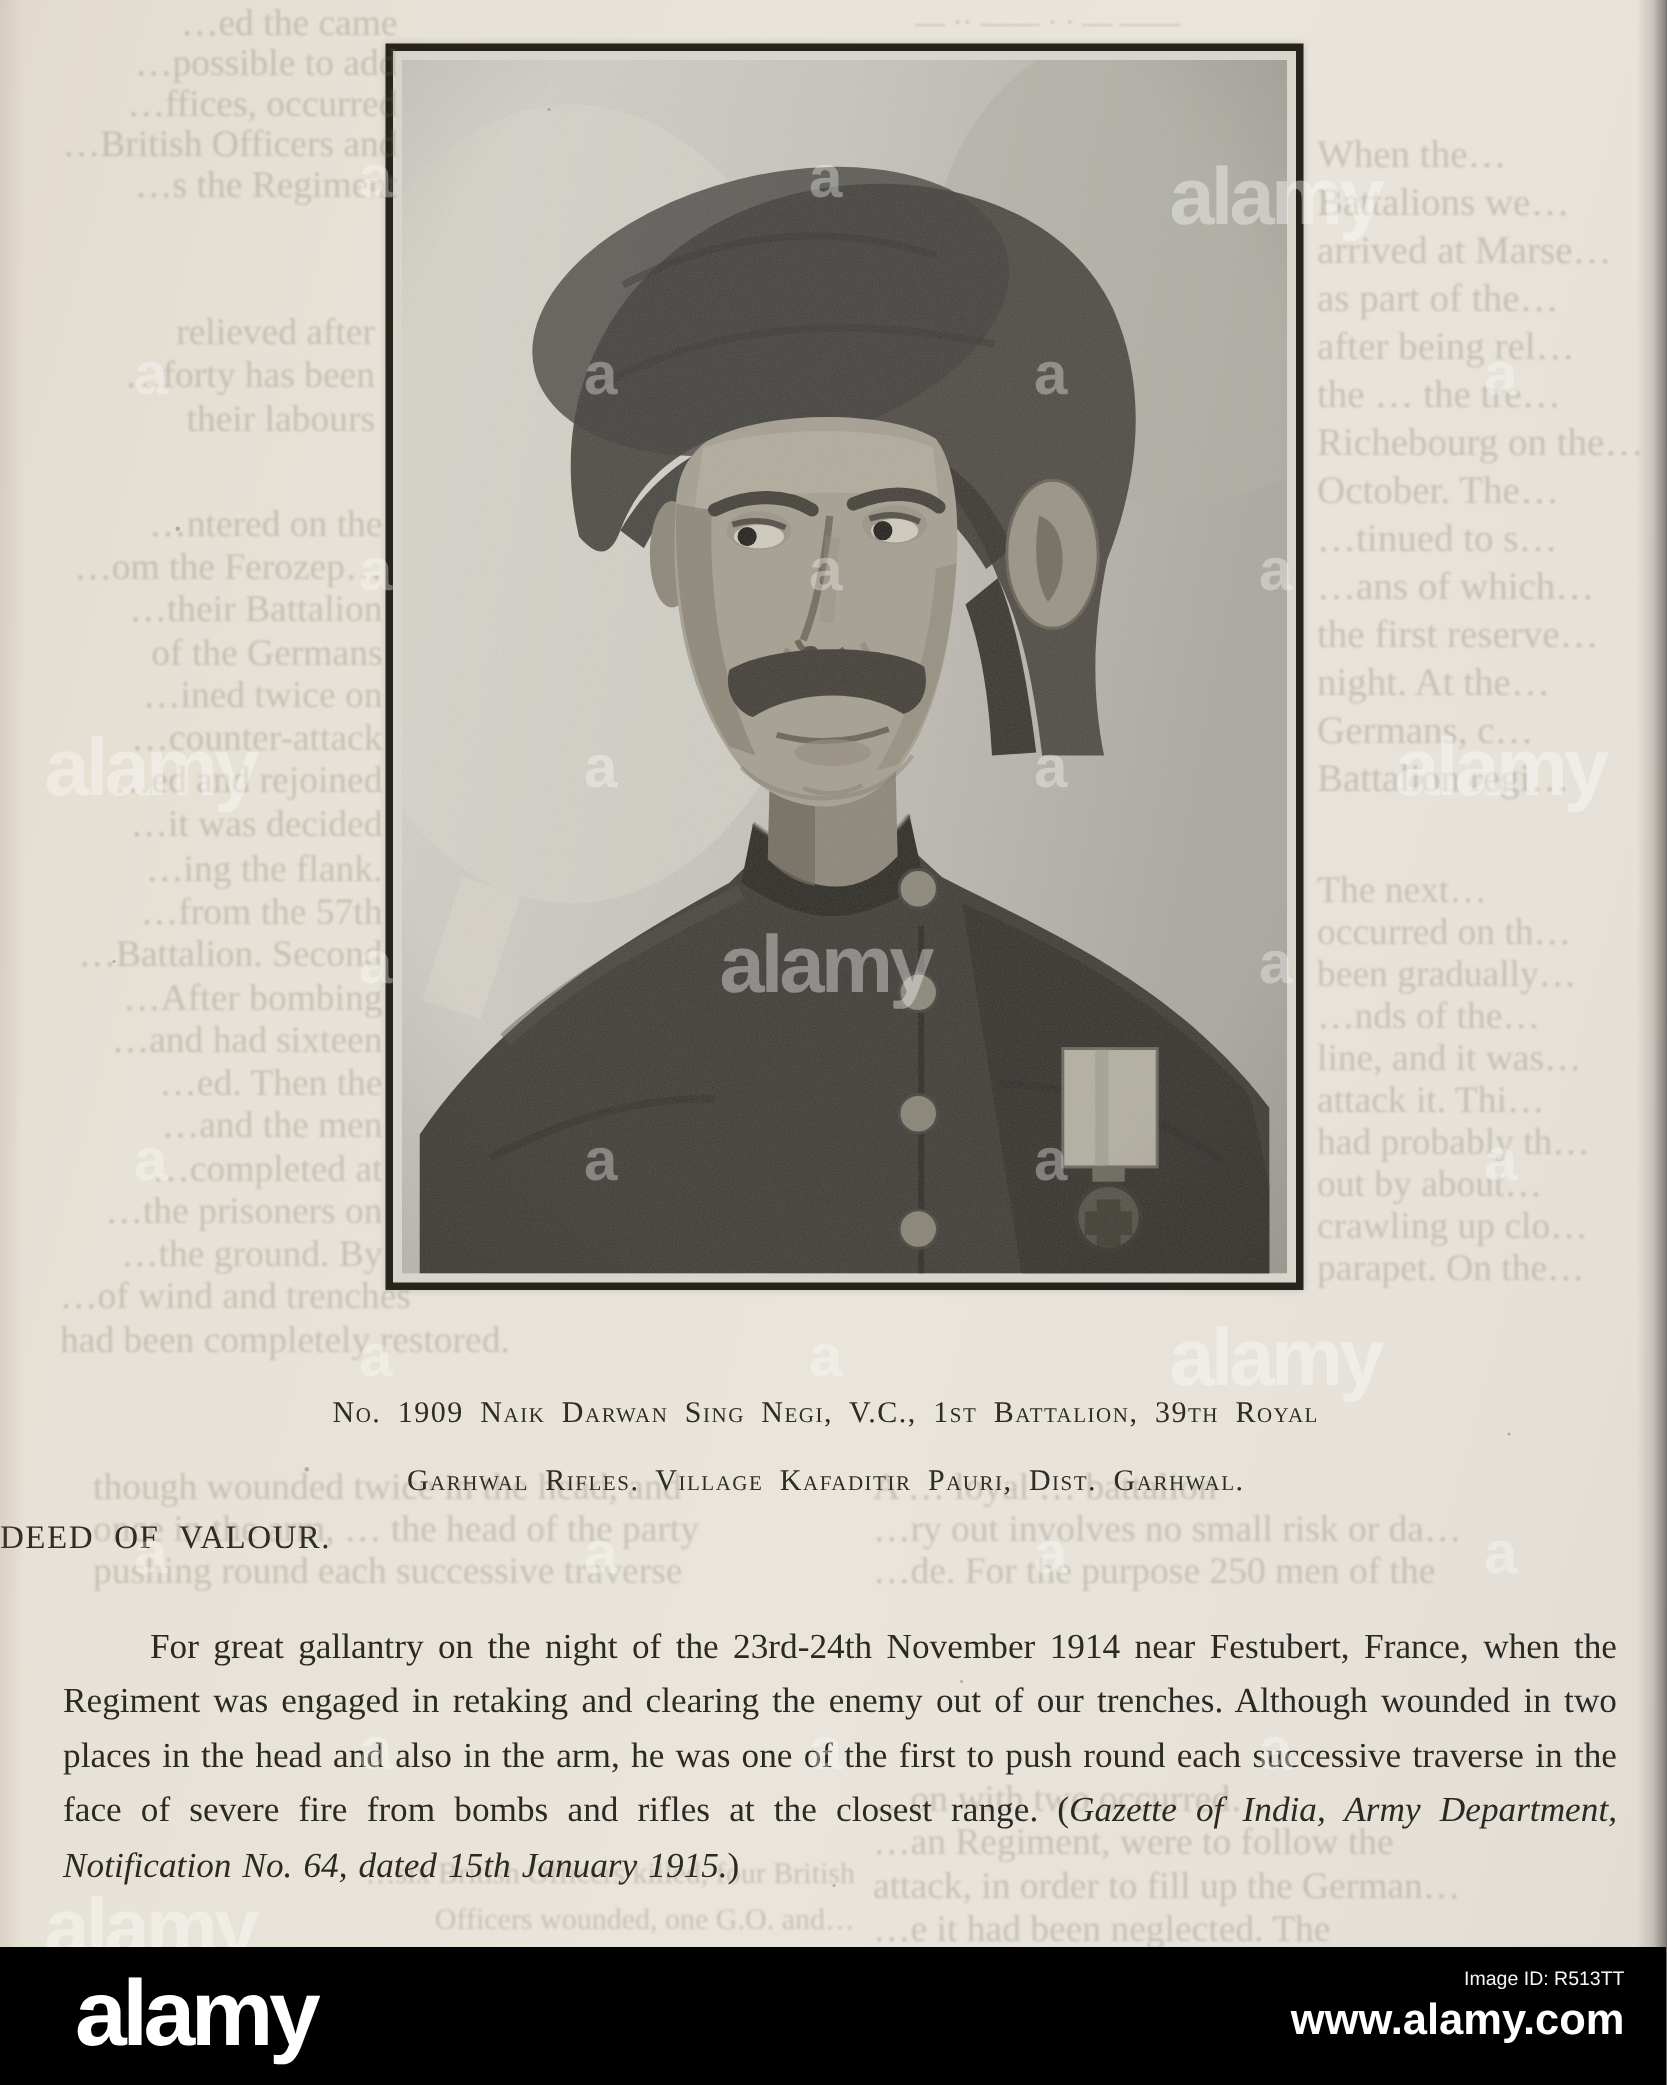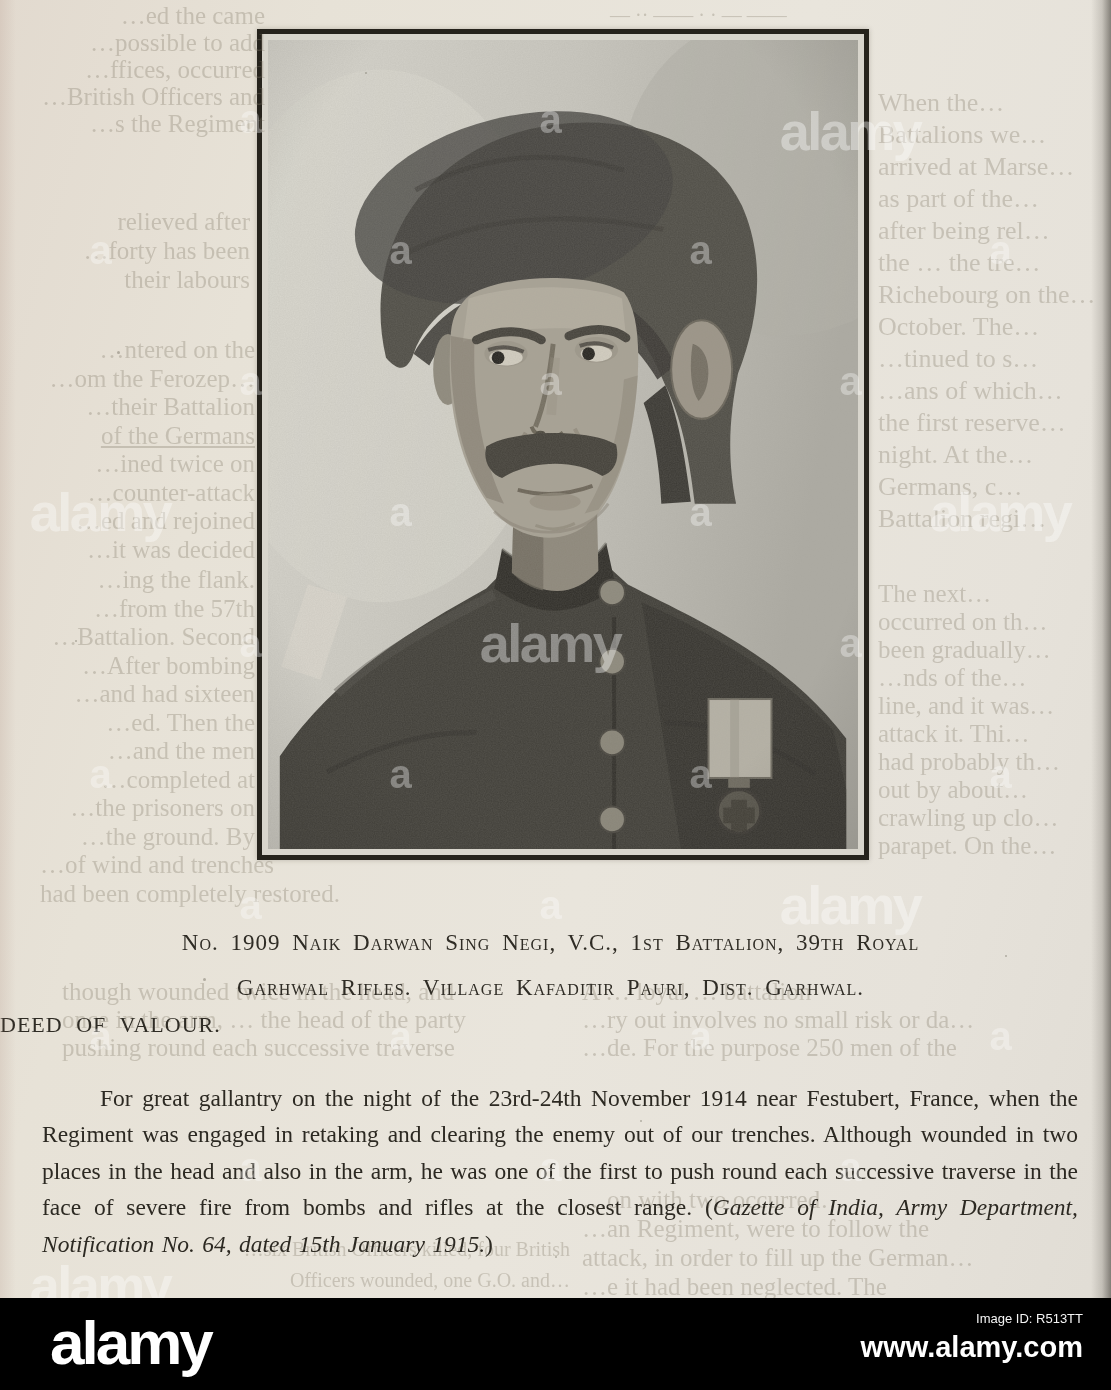--- a/index.html
+++ b/index.html
@@ -16,21 +16,21 @@
     box-shadow:0 0 5px rgba(60,50,40,.25);z-index:1;
   }
   .photo-frame svg{display:block;width:100%;height:100%;}
   
   #bleed-layer{position:absolute;inset:0;z-index:2;pointer-events:none;}
   .bleed-block{position:absolute;color:#857d6c;opacity:.33;filter:blur(.7px);}
   .bleed-line{white-space:nowrap;}
   
   .caption{position:absolute;left:0;right:10px;top:920px;text-align:center;z-index:3;
     color:#2f2c25;font-variant:small-caps;letter-spacing:1px;word-spacing:5px;}
-  .cap-line{font-size:23px;line-height:45px;}
+  .cap-line{font-size:20px;line-height:45px;}
   .deed-heading{position:absolute;left:0;right:10px;top:1012px;text-align:left;z-index:3;
     color:#2f2c25;font-size:22px;letter-spacing:1px;word-spacing:7px;}
   .deed-body{position:absolute;left:42px;top:1056px;width:1036px;z-index:3;
     color:#2c2922;font-size:23.5px;line-height:36.5px;text-align:justify;
     text-indent:58px;word-spacing:1.5px;}
   .deed-body em{font-style:italic;}
   
   #wm-layer{position:absolute;inset:0;z-index:4;pointer-events:none;}
   .wm-a{position:absolute;transform:translate(-50%,-50%);
     font:700 40px "Liberation Sans",sans-serif;color:#ffffff;opacity:.34;letter-spacing:-1px;}
@@ -162,21 +162,21 @@
       </div>
       <div class="bleed-block" style="left: 60px; top: 208px; width: 190px; font-size: 25px; text-align: right;">
         <div class="bleed-line" style="height: 29px;">relieved after</div>
         <div class="bleed-line" style="height: 29px;">…forty has been</div>
         <div class="bleed-line" style="height: 29px;">their labours</div>
       </div>
       <div class="bleed-block" style="left: 40px; top: 336px; width: 215px; font-size: 25px; text-align: right;">
         <div class="bleed-line" style="height: 28.5px;">…ntered on the</div>
         <div class="bleed-line" style="height: 28.5px;">…om the Ferozep…</div>
         <div class="bleed-line" style="height: 28.5px;">…their Battalion</div>
-        <div class="bleed-line" style="height: 28.5px; text-decoration: underline;">of the Germans</div>
+        <div class="bleed-line" style="height: 28.5px;">of the Germans</div>
         <div class="bleed-line" style="height: 28.5px;">…ined twice on</div>
         <div class="bleed-line" style="height: 28.5px;">…counter-attack</div>
         <div class="bleed-line" style="height: 28.5px;">…ed and rejoined</div>
         <div class="bleed-line" style="height: 28.5px;">…it was decided</div>
       </div>
       <div class="bleed-block" style="left: 40px; top: 566px; width: 215px; font-size: 25px; text-align: right;">
         <div class="bleed-line" style="height: 28.5px;">…ing the flank.</div>
         <div class="bleed-line" style="height: 28.5px;">…from the 57th</div>
         <div class="bleed-line" style="height: 28.5px;">…Battalion. Second</div>
         <div class="bleed-line" style="height: 28.5px;">…After bombing</div>

